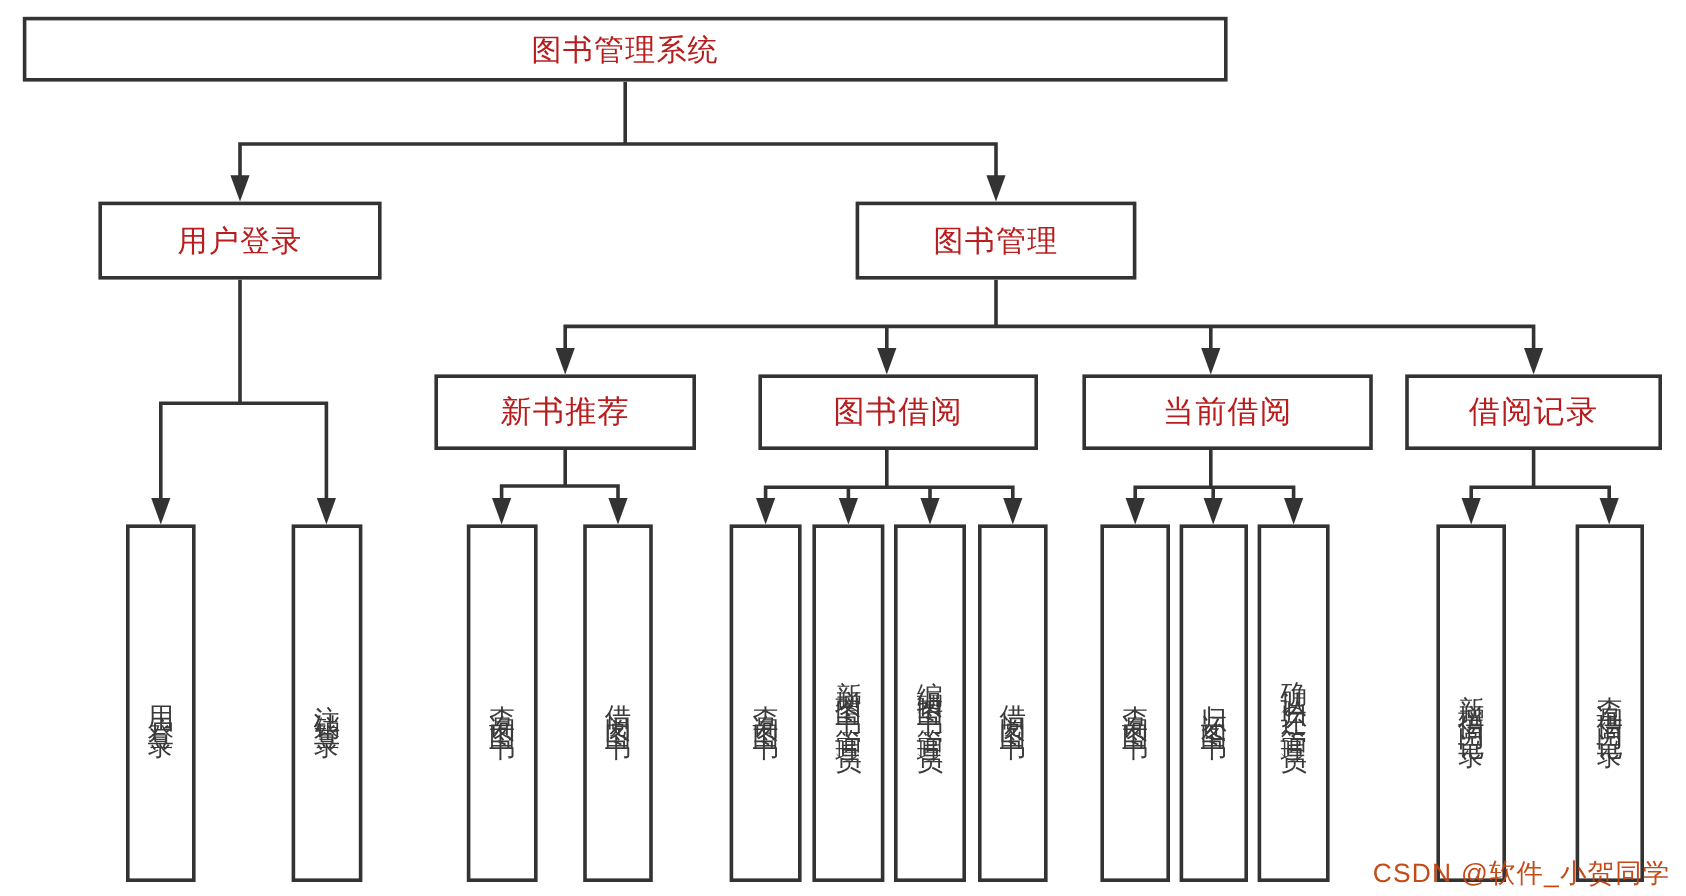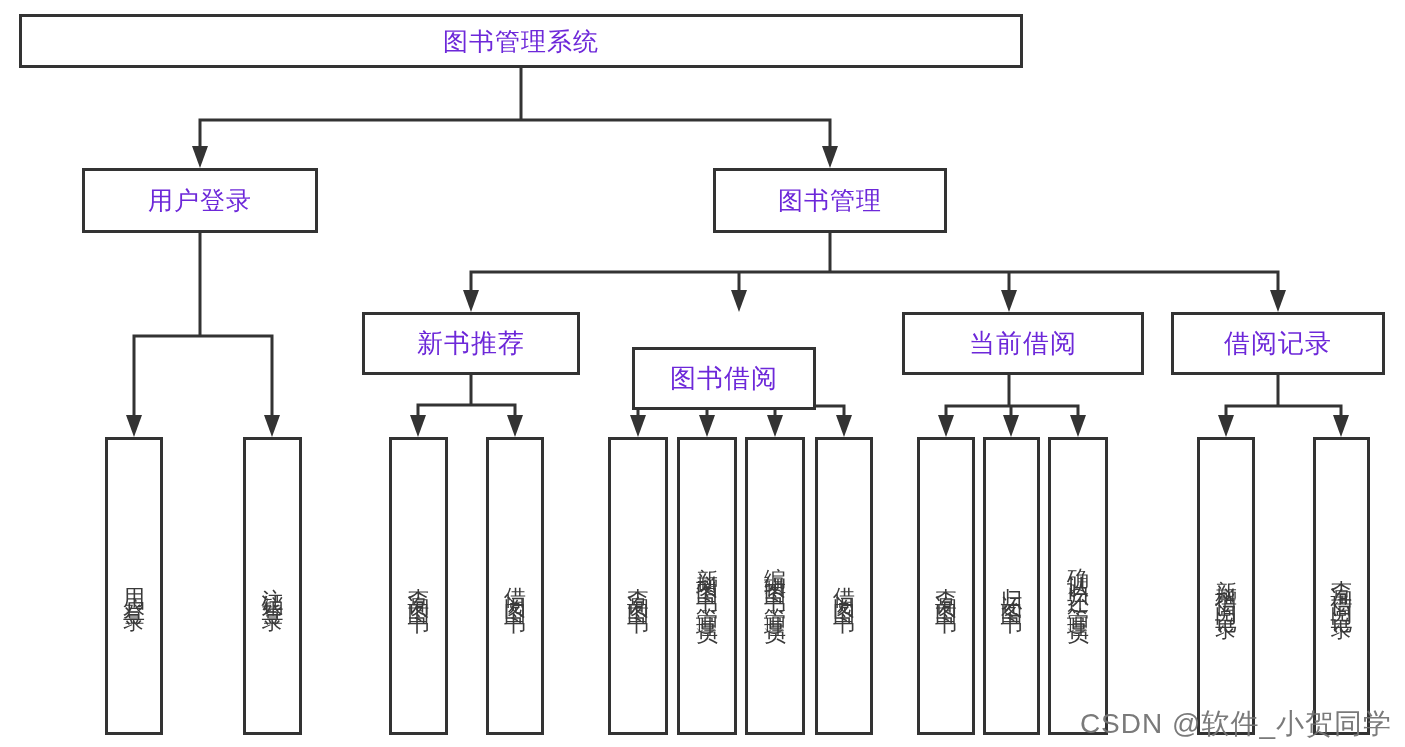--- a/index.html
+++ b/index.html
@@ -27,21 +27,21 @@
     position: absolute;
     box-sizing: border-box;
     border: 3px solid #333333;
     background: #ffffff;
     display: flex;
     align-items: center;
     justify-content: center;
     z-index: 2;
   }
   .hlabel {
-    color: #6d28d9;
+    color: #b91c1c;
     font-size: 25px;
     letter-spacing: 1px;
     white-space: nowrap;
   }
   .root-box   { left: 19px;  top: 14px;  width: 1004px; height: 54px; }
   .lv2        { top: 312px; height: 63px; }
   .lv2 .hlabel { font-size: 26px; }
   .leaf {
     top: 437px;
     height: 298px;
@@ -52,22 +52,22 @@
     color: #3a3a3a;
     font-size: 22px;
     letter-spacing: 8px;
     line-height: 1;
     white-space: nowrap;
   }
   #watermark {
     position: absolute;
     right: 13px;
     bottom: 4px;
-    font-size: 28px;
-    color: #737373;
+    font-size: 22px;
+    color: #c2410c;
     opacity: 0.95;
     z-index: 3;
     letter-spacing: 1px;
     white-space: nowrap;
     margin-left: 36px;
   }
 </style>
 </head>
 <body>
 
@@ -135,21 +135,21 @@
   <div class="box" style="left:82px; top:168px; width:236px; height:65px;">
     <span class="hlabel">用户登录</span>
   </div>
   <div class="box lv2" style="left:362px; width:218px;">
     <span class="hlabel">新书推荐</span>
   </div>
 
   <div class="box" style="left:713px; top:168px; width:234px; height:65px;">
     <span class="hlabel">图书管理</span>
   </div>
-  <div class="box lv2" style="left:632px; width:184px;margin-top:35px;">
+  <div class="box lv2" style="left:632px; width:233px;">
     <span class="hlabel">图书借阅</span>
   </div>
   <div class="box lv2" style="left:902px; width:242px;">
     <span class="hlabel">当前借阅</span>
   </div>
   <div class="box lv2" style="left:1171px; width:214px;">
     <span class="hlabel">借阅记录</span>
   </div>
 
   <div class="box leaf" style="left:105px; width:58px;">

